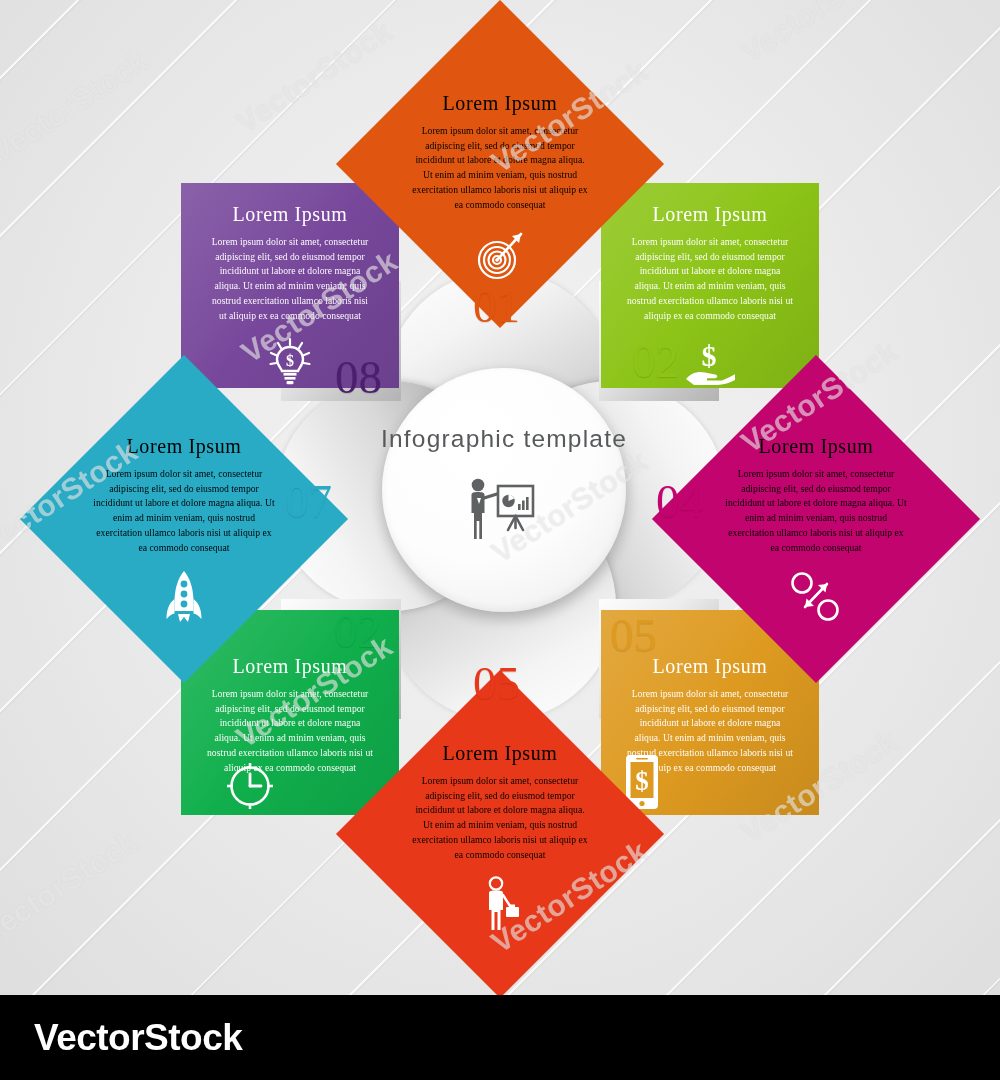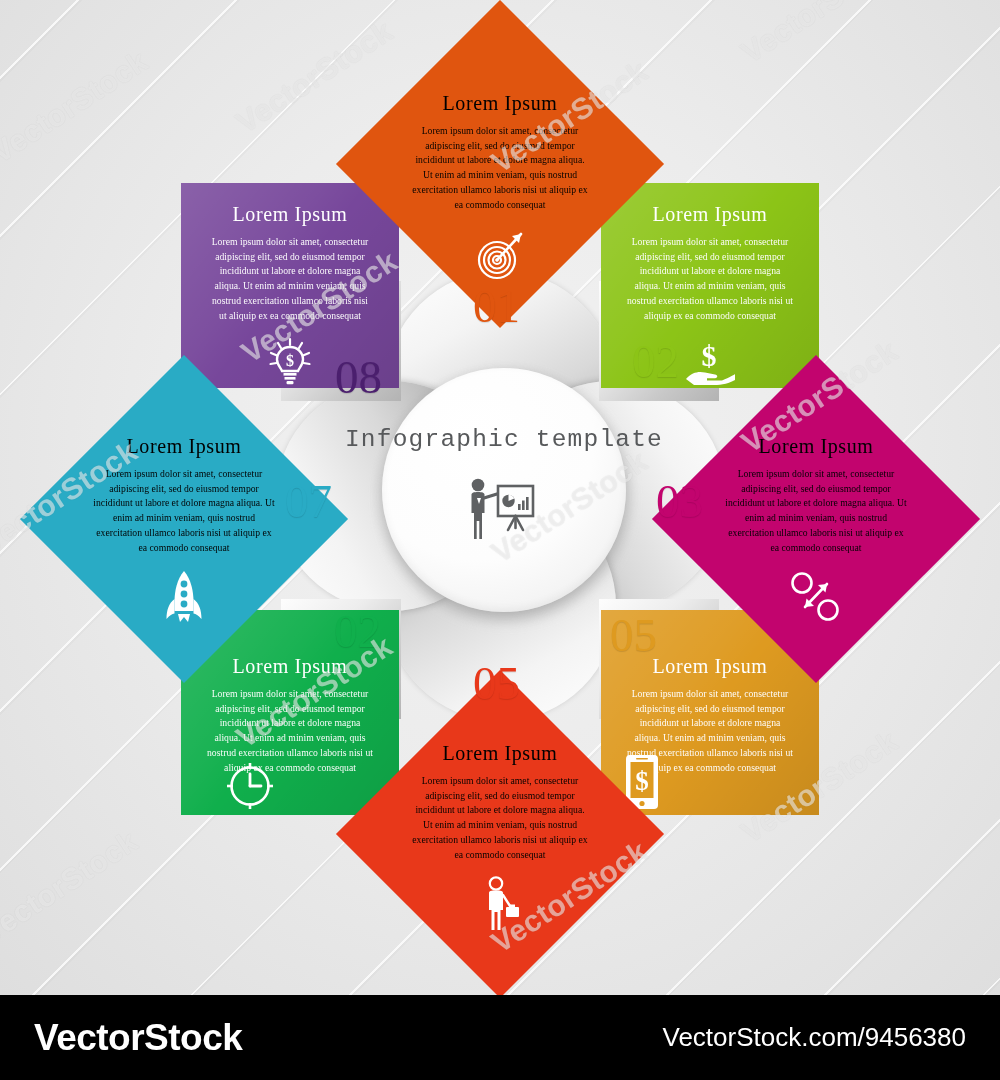--- a/index.html
+++ b/index.html
@@ -87,21 +87,21 @@
     width: 244px; height: 244px;
     border-radius: 50%;
     background: radial-gradient(circle at 38% 30%, #ffffff 0%, #fdfdfd 52%, #f2f2f2 80%, #e7e7e7 100%);
     box-shadow: 0 5px 14px rgba(0,0,0,0.14), inset 0 -3px 8px rgba(0,0,0,0.05);
     display: flex;
     flex-direction: column;
     align-items: center;
     justify-content: center;
   }
   .center-title {
-    font-family: Liberation Mono, monospace;
+    font-family: Liberation Sans, sans-serif;
     font-size: 24.5px;
     color: #57595b;
     letter-spacing: 1.2px;
     white-space: nowrap;
     margin-bottom: 24px;
     margin-top: -12px;
   }
   .center-icon { width: 78px; height: 66px; }
 
   
@@ -427,21 +427,21 @@
 
           <line x1="50.5" y1="39" x2="43" y2="53" stroke="#5f6163" stroke-width="2.6" stroke-linecap="round"></line>
           <line x1="50.5" y1="39" x2="58" y2="53" stroke="#5f6163" stroke-width="2.6" stroke-linecap="round"></line>
           <line x1="50.5" y1="39" x2="50.5" y2="51" stroke="#5f6163" stroke-width="2.6" stroke-linecap="round"></line>
         </svg>
       </div>
     </div>
 
     <div class="num" style="left:473px; top:283px; color:#E0550F;">01</div>
     <div class="num" style="left:632px; top:338px; color:#8CC417;">02</div>
-    <div class="num" style="left:656px; top:478px; color:#C2046E;">03</div>
+    <div class="num" style="left:656px; top:478px; color:#C2046E;">04</div>
     <div class="num" style="left:610px; top:612px; color:#DE9A20;">05</div>
     <div class="num" style="left:473px; top:660px; color:#E8381A;">05</div>
     <div class="num" style="left:334px; top:608px; color:#10AF4C;">02</div>
     <div class="num" style="left:285px; top:478px; color:#29ABC5;">07</div>
     <div class="num" style="left:335px; top:338px; color:#4B1F6E;margin-top:16px;">08</div>
 
     <div class="wm" style="left:-20px; top:90px;">VectorStock</div>
     <div class="wm" style="left:230px; top:290px;">VectorStock</div>
     <div class="wm" style="left:480px; top:100px;">VectorStock</div>
     <div class="wm" style="left:730px; top:-10px;">VectorStock</div>
@@ -451,16 +451,15 @@
     <div class="wm" style="left:730px; top:380px;">VectorStock</div>
     <div class="wm" style="left:-30px; top:870px;">VectorStock</div>
     <div class="wm" style="left:480px; top:880px;">VectorStock</div>
     <div class="wm" style="left:730px; top:770px;">VectorStock</div>
     <div class="wm" style="left:225px; top:60px;">VectorStock</div>
 
   </div>
 
   <div class="footer">
     <div class="footer-logo">VectorStock</div>
-    <div class="footer-url">VectorStock.com/9456380</div>
   </div>
 
 </div>
 
 </body></html>

